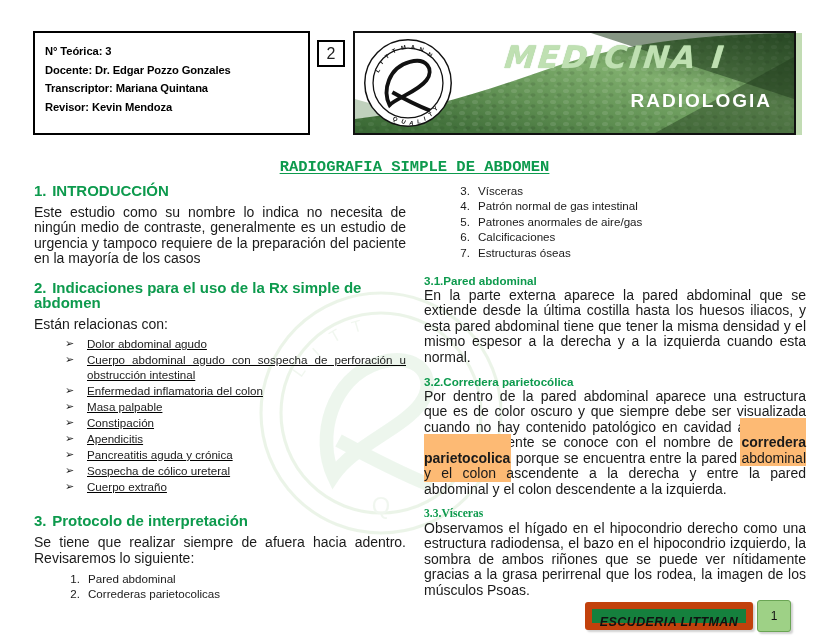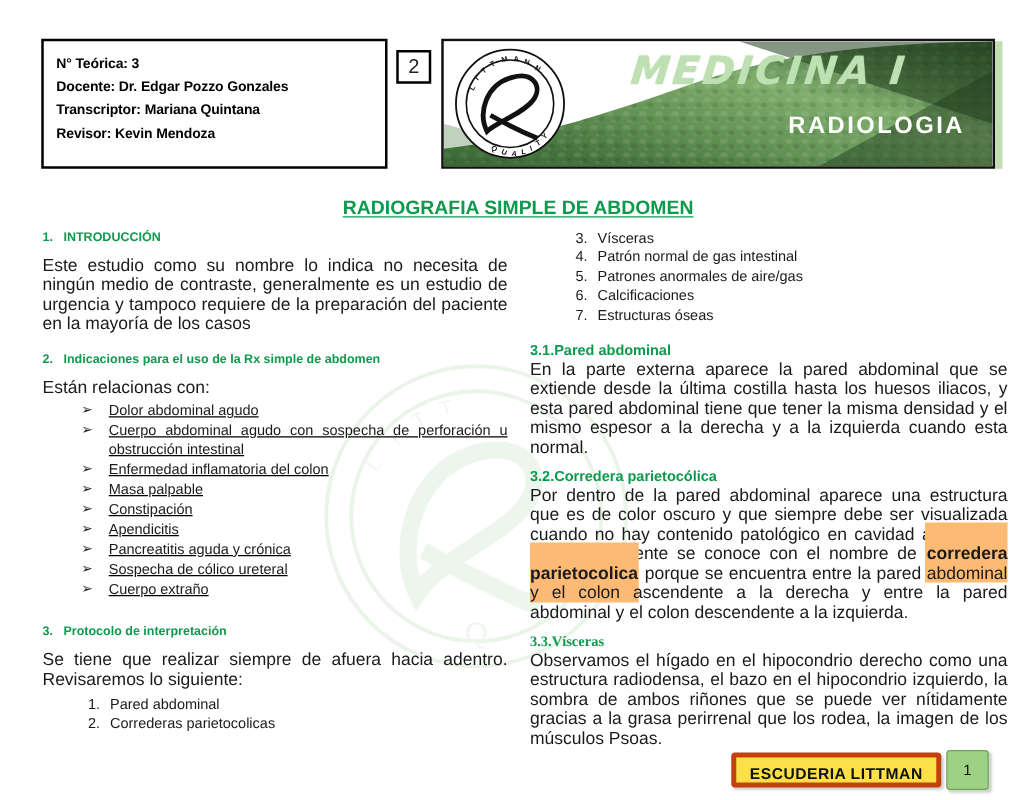--- a/index.html
+++ b/index.html
@@ -139,34 +139,35 @@
     left: 0;
     top: 158px;
     width: 829px;
     text-align: center;
     font-size: 15.5px;
     font-weight: bold;
     color: #0d9a4d;
     text-decoration: underline;
     text-underline-offset: 2px;
     z-index: 2;
+    font-family: Liberation Mono, monospace;
   }
 
   
   .col {
     position: absolute;
     top: 183px;
     z-index: 2;
   }
   .col-left  { left: 34px;  width: 372px; }
   .col-right { left: 424px; width: 382px; }
 
   h2.sec {
     margin: 0 0 7px 0;
-    font-size: 10px;
+    font-size: 15px;
     font-weight: bold;
     color: #0d9a4d;
     line-height: 15px;
   }
   h2.sec .num { display: inline-block; min-width: 14px; }
 
   h3.subsec {
     margin: 13px 0 0 0;
     font-size: 11.6px;
     font-weight: bold;
@@ -240,26 +241,27 @@
     left: 585px;
     top: 600px;
     z-index: 4;
   }
   .foot-name {
     position: absolute;
     left: 0;
     top: 2px;
     width: 168px;
     height: 28px;
-    background: #fde047;
-    border: 4px solid #c2410c;
+    background: #15803d;
+    border: 7px solid #c2410c;
     border-radius: 3px;
     box-sizing: border-box;
     text-align: center;
     font-size: 12.5px;
+    font-style: italic;
     font-weight: bold;
     color: #111;
     line-height: 26px;
     letter-spacing: 0.4px;
     box-shadow: 2px 2px 2px rgba(0,0,0,0.18);
   }
   .foot-page {
     position: absolute;
     left: 172px;
     top: 0;

